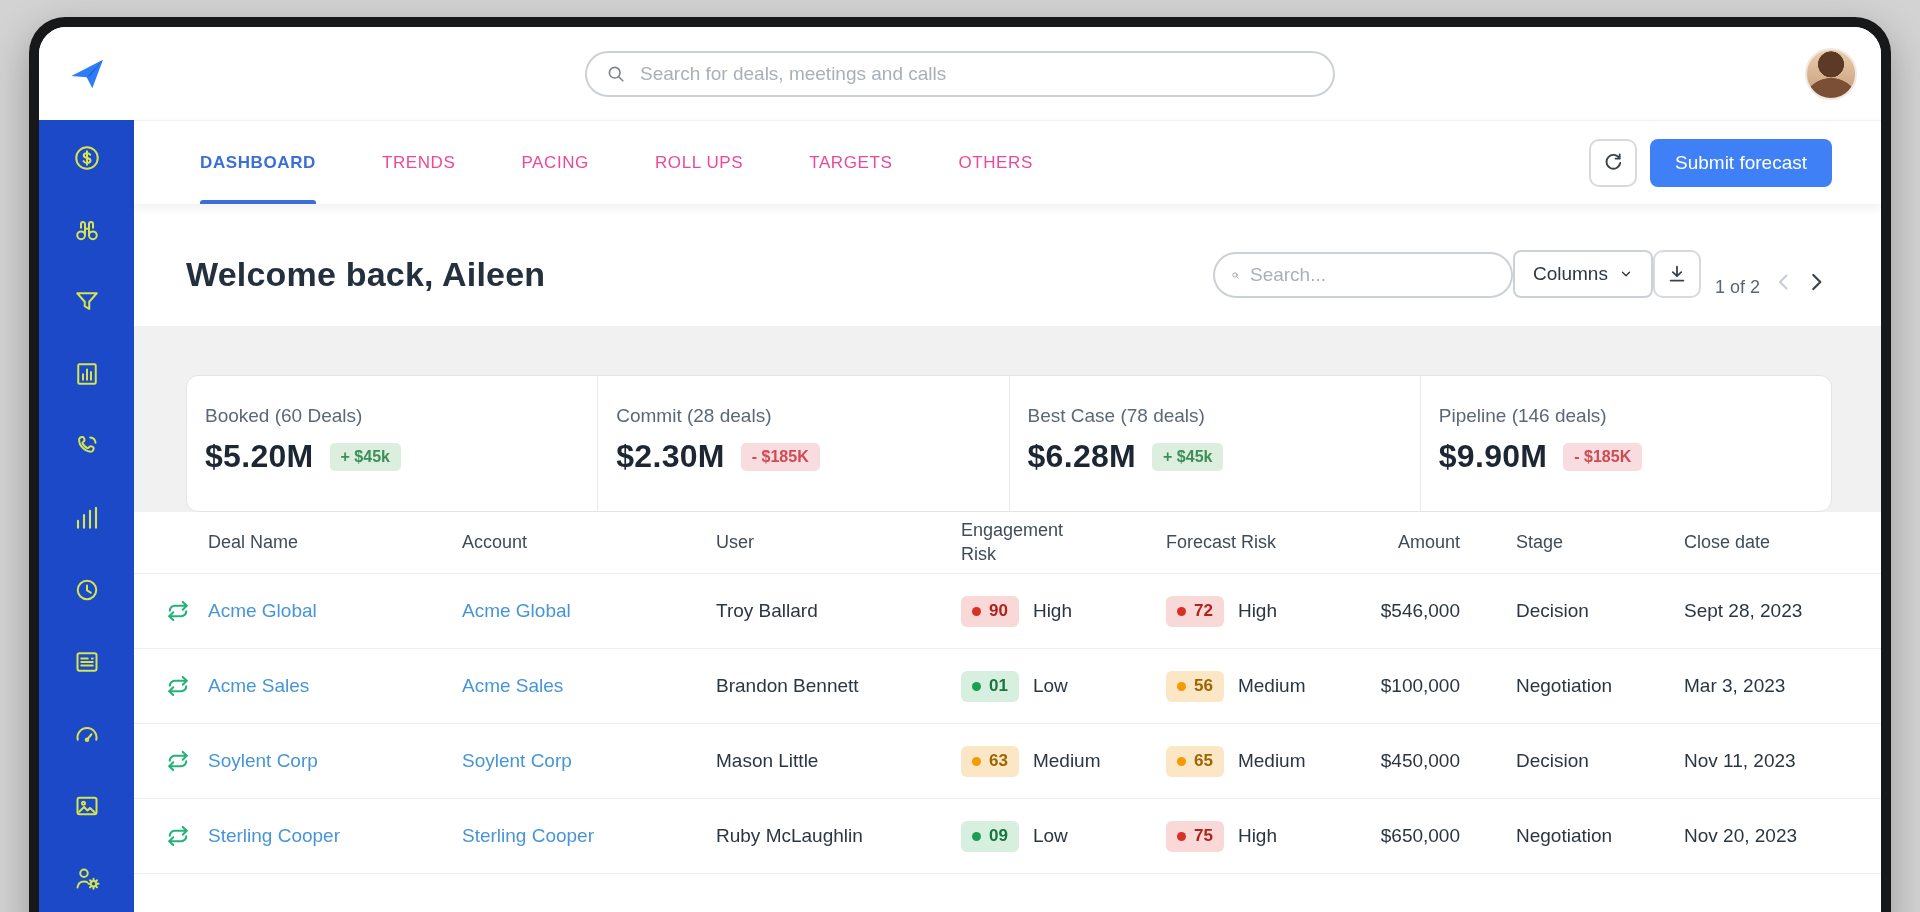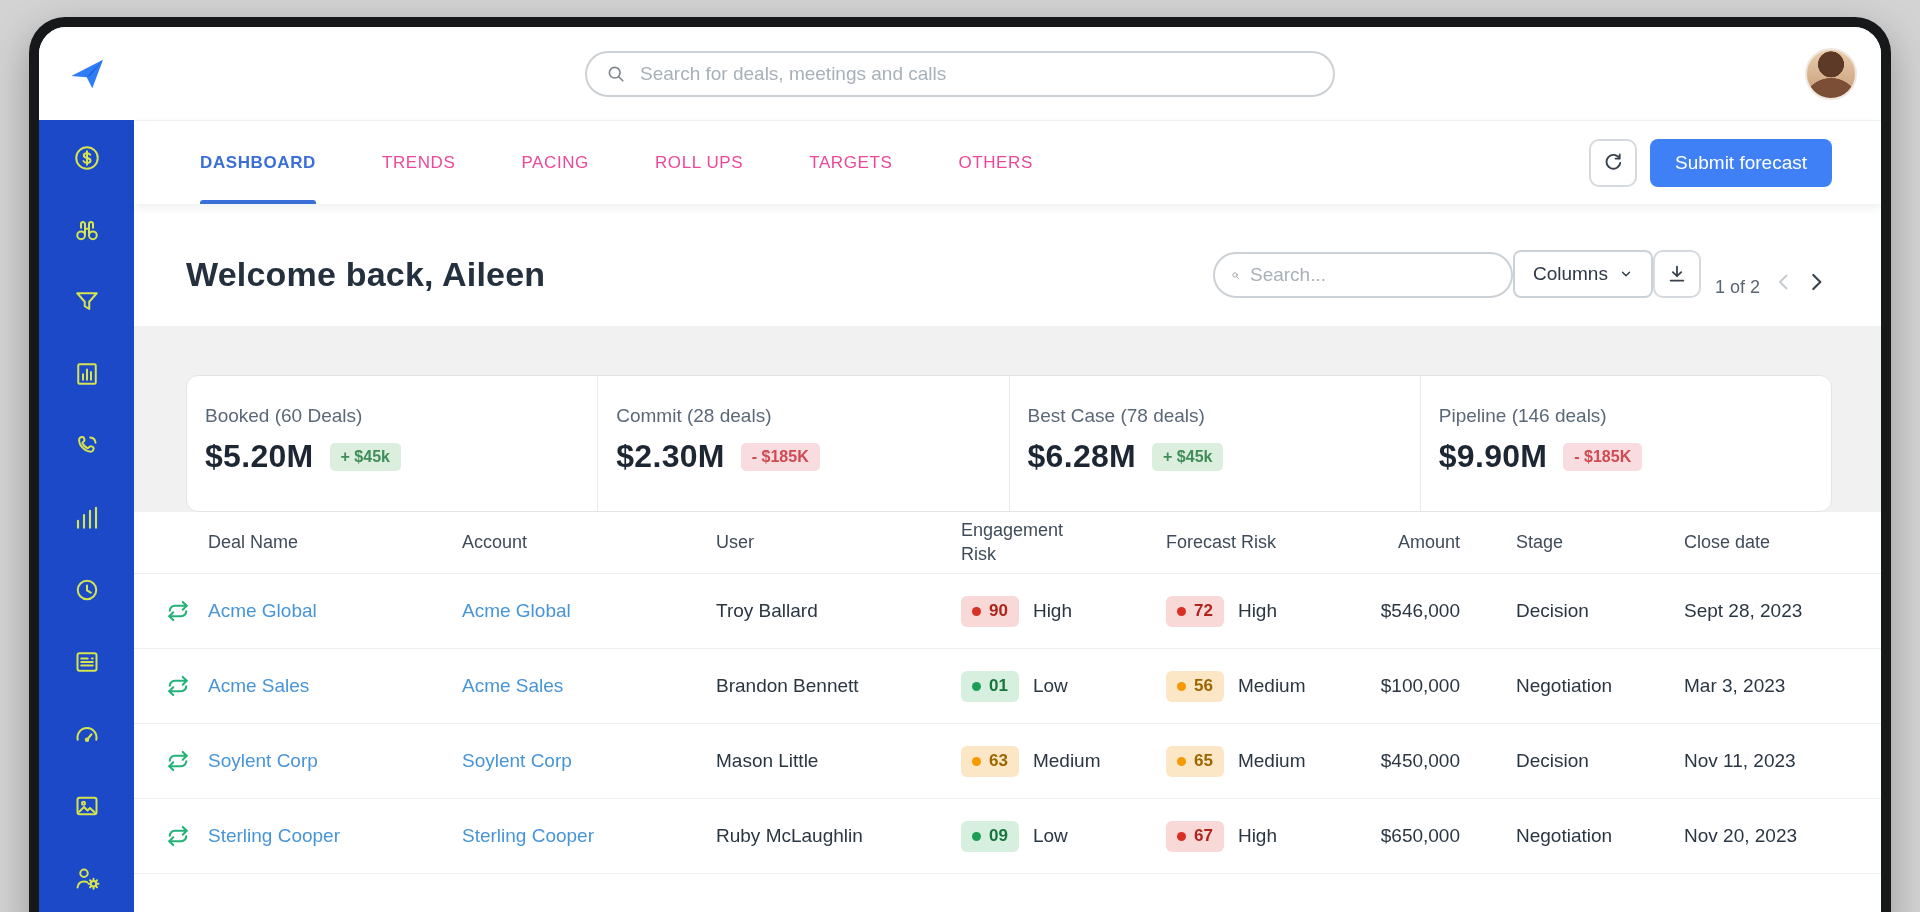--- a/index.html
+++ b/index.html
@@ -428,21 +428,21 @@
             <div class="cell risk-cell">
               <span class="score-badge" data-color="green">
                 <span class="dot"></span>
                 <span>09</span>
               </span>
               <span>Low</span>
             </div>
             <div class="cell risk-cell">
               <span class="score-badge" data-color="red">
                 <span class="dot"></span>
-                <span>67</span>
+                <span>75</span>
               </span>
               <span>High</span>
             </div>
             <div class="cell amount">$650,000</div>
             <div class="cell stage-cell">Negotiation</div>
             <div class="cell">Nov 20, 2023</div>
           </div>
         </div>
 
       </div>

